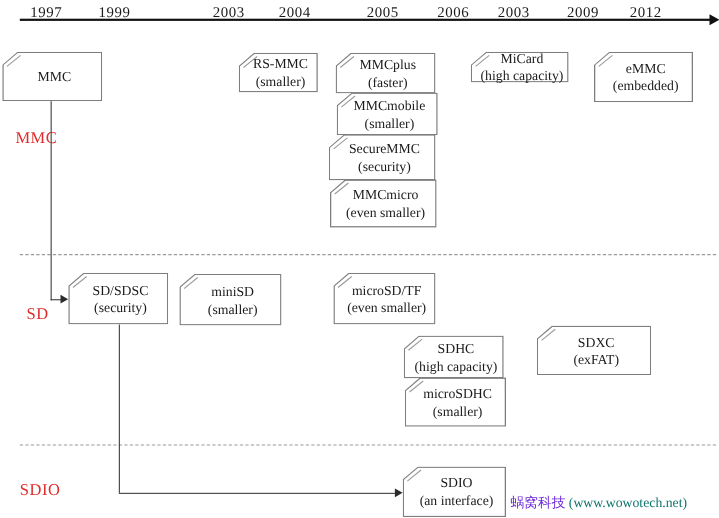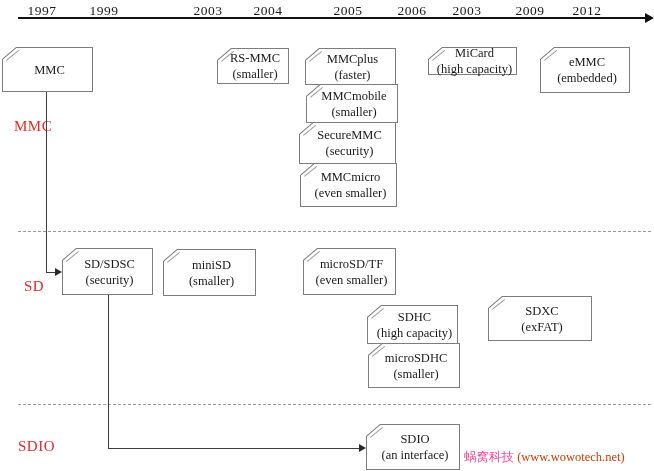--- a/index.html
+++ b/index.html
@@ -43,21 +43,21 @@
     position:absolute;left:4px;top:13px;width:16px;height:1px;background:#9a9a9a;
     transform:rotate(-39deg);transform-origin:0 0;
   }
   .card .lbl{
     position:absolute;inset:0;display:flex;flex-direction:column;
     justify-content:center;align-items:center;text-align:center;
     font-size:12.5px;line-height:16px;padding-left:4px;box-sizing:border-box;
   }
   
   .wm{position:absolute;left:464px;top:449px;font-size:12.5px;white-space:nowrap;}
-  .wm .cn{color:#ec4899;} .wm .url{color:#c2410c;}
+  .wm .cn{color:#6d28d9;} .wm .url{color:#0f766e;}
 </style>
 </head>
 <body>
 
 <div id="stage">
 
   <span class="year" style="left:16px">1997</span>
   <span class="year" style="left:78px">1999</span>
   <span class="year" style="left:182px">2003</span>
   <span class="year" style="left:242px">2004</span>

